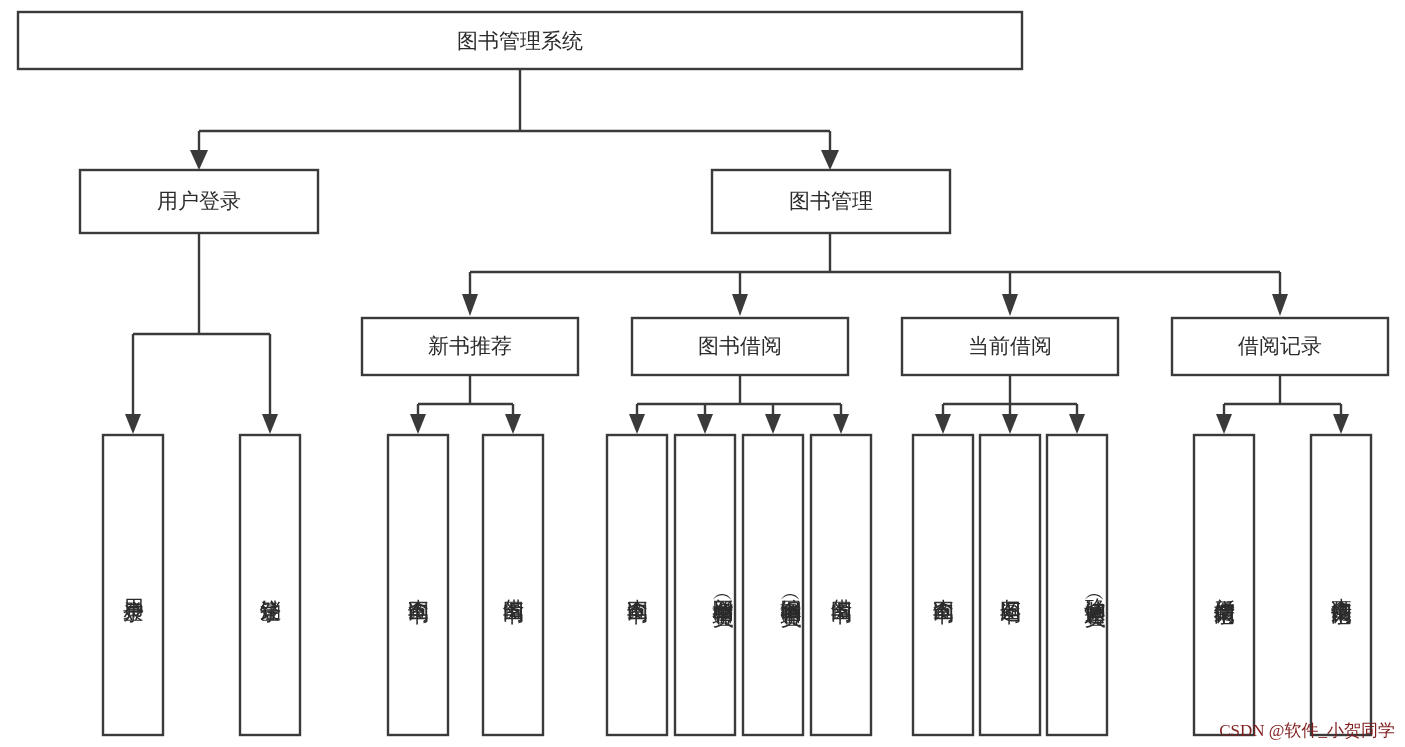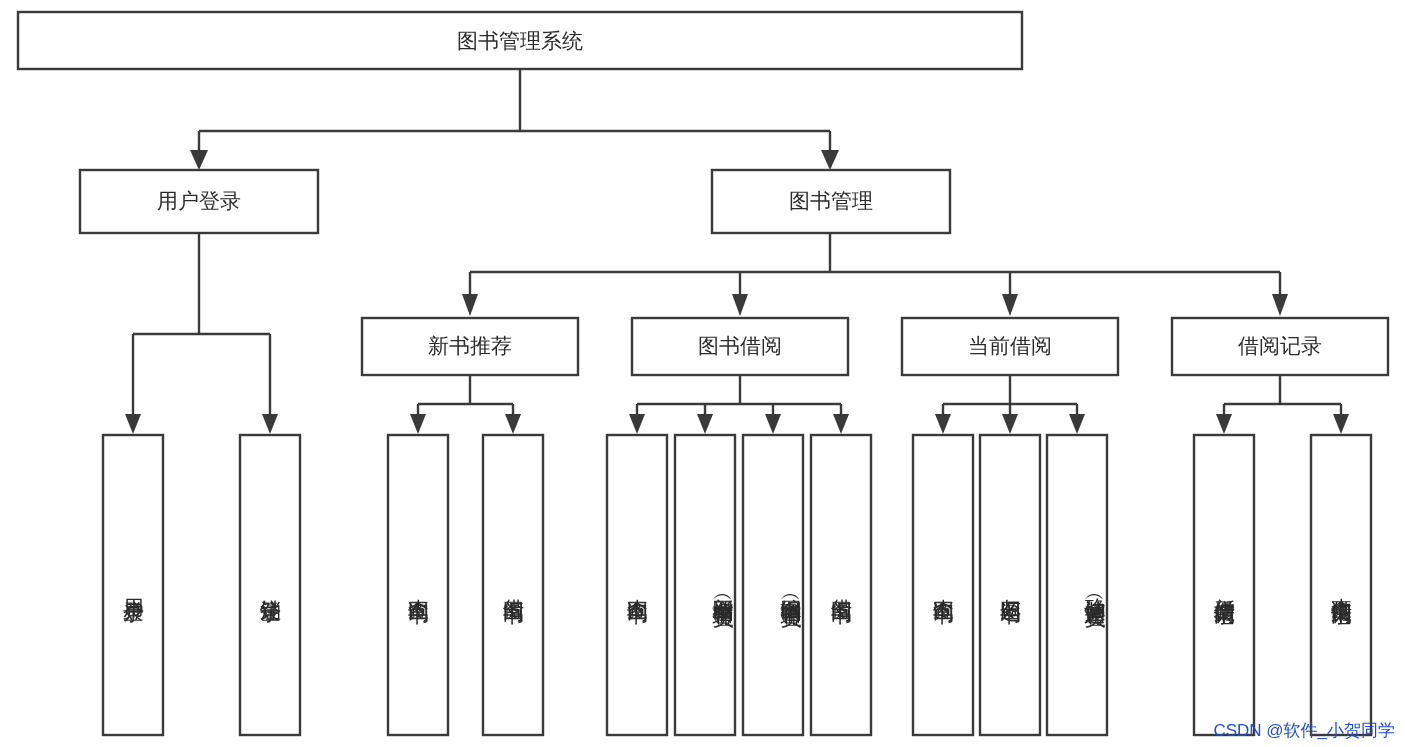--- a/index.html
+++ b/index.html
@@ -60,23 +60,23 @@
     fill: none;
     stroke-linecap: butt;
   }
   .arrow-head {
     fill: #3a3a3a;
   }
   .watermark {
     position: absolute;
     right: 10px;
     bottom: 5px;
-    font-family: Liberation Sans, sans-serif;
+    font-family: Liberation Serif, serif;
     font-size: 17px;
-    color: #1d4ed8;
+    color: #7f1d1d;
     white-space: nowrap;
     text-align: right;
   }
 </style>
 </head>
 <body>
 
 <div id="diagram-root">
 
   <svg class="flow" viewBox="0 0 1405 747">

